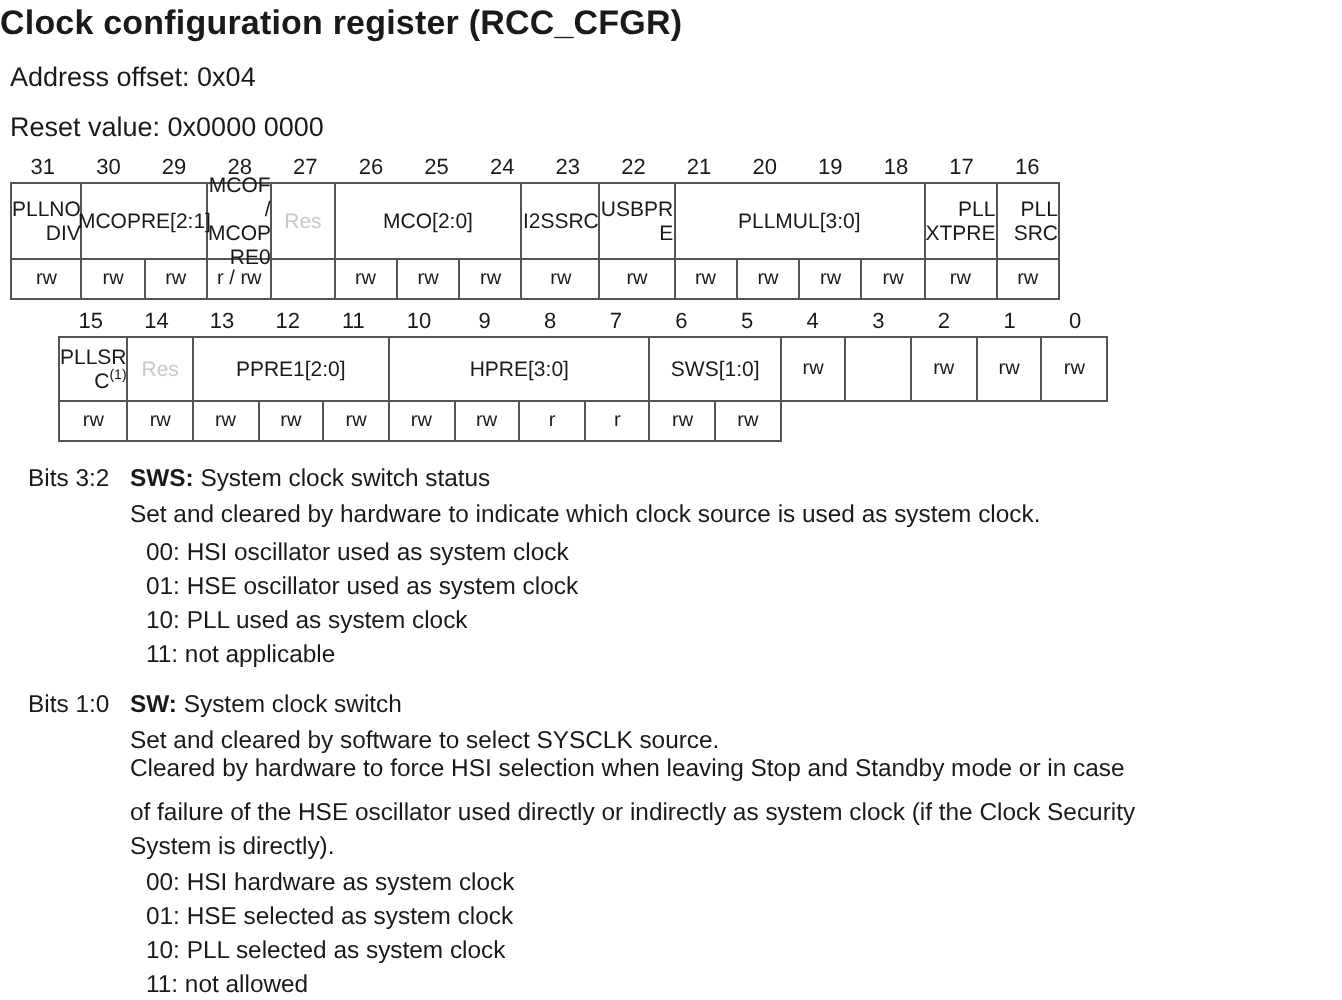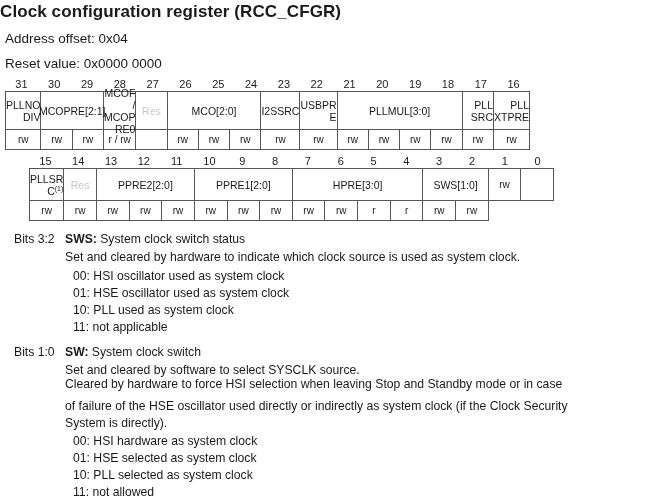--- a/index.html
+++ b/index.html
@@ -45,22 +45,22 @@
   </div>
   <div class="tbl" style="grid-template-rows:38px 20px;">
     <div class="cell" style="grid-column:span 1;">PLLNO DIV</div>
     <div class="cell" style="grid-column:span 2;">MCOPRE[2:1]</div>
     <div class="cell" style="grid-column:span 1;">MCOF / MCOP RE0</div>
     <div class="cell res" style="grid-column:span 1;">Res</div>
     <div class="cell" style="grid-column:span 3;">MCO[2:0]</div>
     <div class="cell" style="grid-column:span 1;">I2SSRC</div>
     <div class="cell" style="grid-column:span 1;">USBPR E</div>
     <div class="cell" style="grid-column:span 4;">PLLMUL[3:0]</div>
+    <div class="cell" style="grid-column:span 1;">PLL XTPRE</div>
     <div class="cell" style="grid-column:span 1;">PLL SRC</div>
-    <div class="cell" style="grid-column:span 1;">PLL XTPRE</div>
 
     <div class="cell acc">rw</div>
     <div class="cell acc">rw</div>
     <div class="cell acc">rw</div>
     <div class="cell acc">r / rw</div>
     <div class="cell acc"></div>
     <div class="cell acc">rw</div>
     <div class="cell acc">rw</div>
     <div class="cell acc">rw</div>
     <div class="cell acc">rw</div>
@@ -91,21 +91,20 @@
     <span>3</span>
     <span>2</span>
     <span>1</span>
     <span>0</span>
   </div>
   <div class="tbl" style="grid-template-rows:32px 20px;">
     <div class="cell" style="grid-column:span 1;">
       <span><span>PLLSR C</span><sup>(1)</sup></span>
     </div>
     <div class="cell res" style="grid-column:span 1;">Res</div>
-    <div class="cell" style="grid-column:span 3;">PPRE2[2:0]</div>
     <div class="cell" style="grid-column:span 3;">PPRE1[2:0]</div>
     <div class="cell" style="grid-column:span 4;">HPRE[3:0]</div>
     <div class="cell" style="grid-column:span 2;">SWS[1:0]</div>
 
     <div class="cell acc">rw</div>
     <div class="cell acc"></div>
     <div class="cell acc">rw</div>
     <div class="cell acc">rw</div>
     <div class="cell acc">rw</div>
     <div class="cell acc">rw</div>

